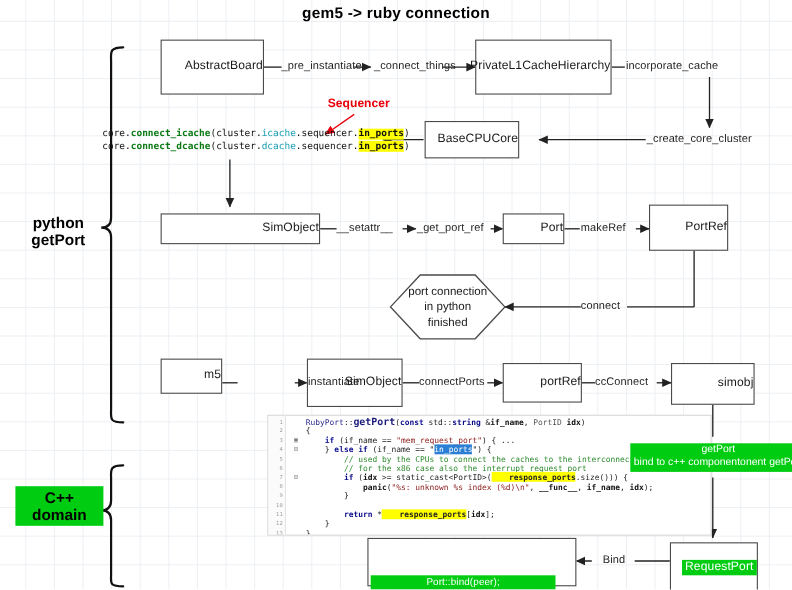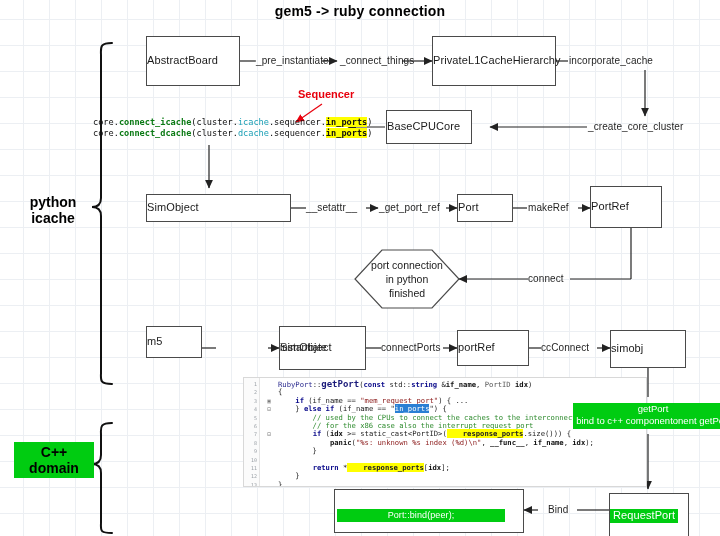--- a/index.html
+++ b/index.html
@@ -21,21 +21,21 @@
     background-position:-3px -7px;
   }
   .layer{position:absolute;inset:0;width:720px;height:536px;}
   svg.layer{pointer-events:none;}
 
   .node{
     position:absolute;
     box-sizing:border-box;
     background:#ffffff;
     border:1.4px solid #4a4a4a;
-    display:flex;align-items:center;justify-content:flex-start;
+    display:flex;align-items:center;justify-content:flex-end;
     text-align:center;
     color:#1a1a1a;
     font-size:11px;
     line-height:1.25;
     letter-spacing:.1px;
   }
 
   .hexnode{
     position:absolute;
     display:flex;align-items:center;justify-content:center;
@@ -232,21 +232,21 @@
     <path d="M112,423 C99,423 101,428 101,435 L101,455 C101,462 97,464 92,464
              C97,464 101,466 101,473 L101,522 C101,530 99,533 112,533"></path>
   </g>
 
   <polygon points="382,250 432,250 459,279 432,308 382,308 355,279" fill="#ffffff" stroke="#4a4a4a" stroke-width="1.2"></polygon>
 </svg>
 
 <div class="title">gem5 -&gt; ruby connection</div>
 
 <div class="domain-label" style="left:14px;top:194px;width:78px;">python
-icache</div>
+getPort</div>
 <div class="domain-label cpp" style="left:14px;top:442px;width:68px;">C++
 domain</div>
 
 <div class="node" style="left:146px;top:36px;width:94px;height:50px;">
   <span>AbstractBoard</span>
 </div>
 
 <div class="node" style="left:432px;top:36px;width:124px;height:50px;">
   <span>PrivateL1CacheHierarchy</span>
 </div>
@@ -350,17 +350,17 @@
   <div>getPort</div>
   <div>bind to c++ componentonent getPort</div>
 </div>
 
 <div class="node" style="left:609px;top:493px;width:80px;height:46px;">
   <span class="greenlabel-inline">RequestPort</span>
 </div>
 
 <div class="edge-label" style="left:548px;top:504px;">Bind</div>
 
-<div class="node" style="left:334px;top:489px;width:190px;height:44px;align-items:center;justify-content:flex-start;">
+<div class="node" style="left:334px;top:489px;width:190px;height:44px;align-items:flex-end;justify-content:flex-start;">
   <div class="greencode" style="position:relative;left:2px;top:4px;width:168px;">
     <div>Port::bind(peer);</div>
   </div>
 </div>
 
 </body></html>

